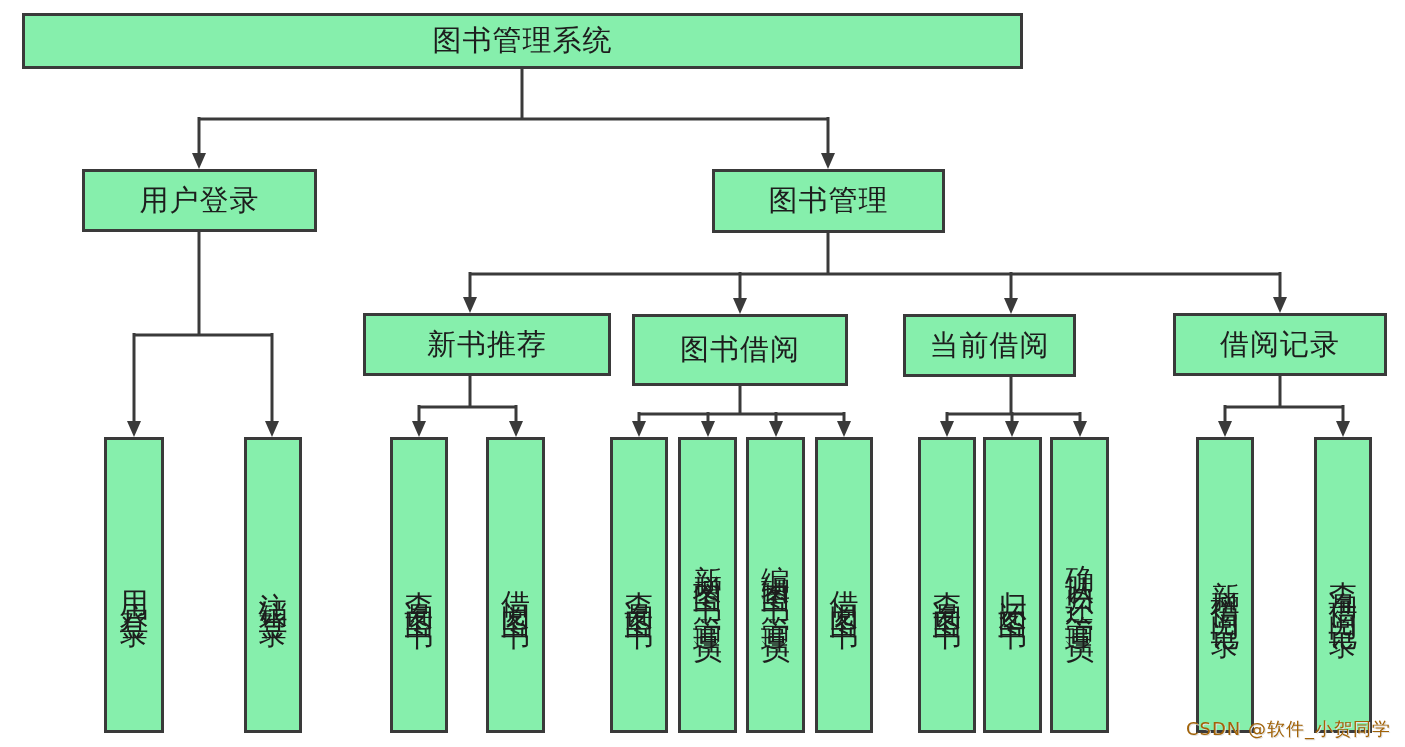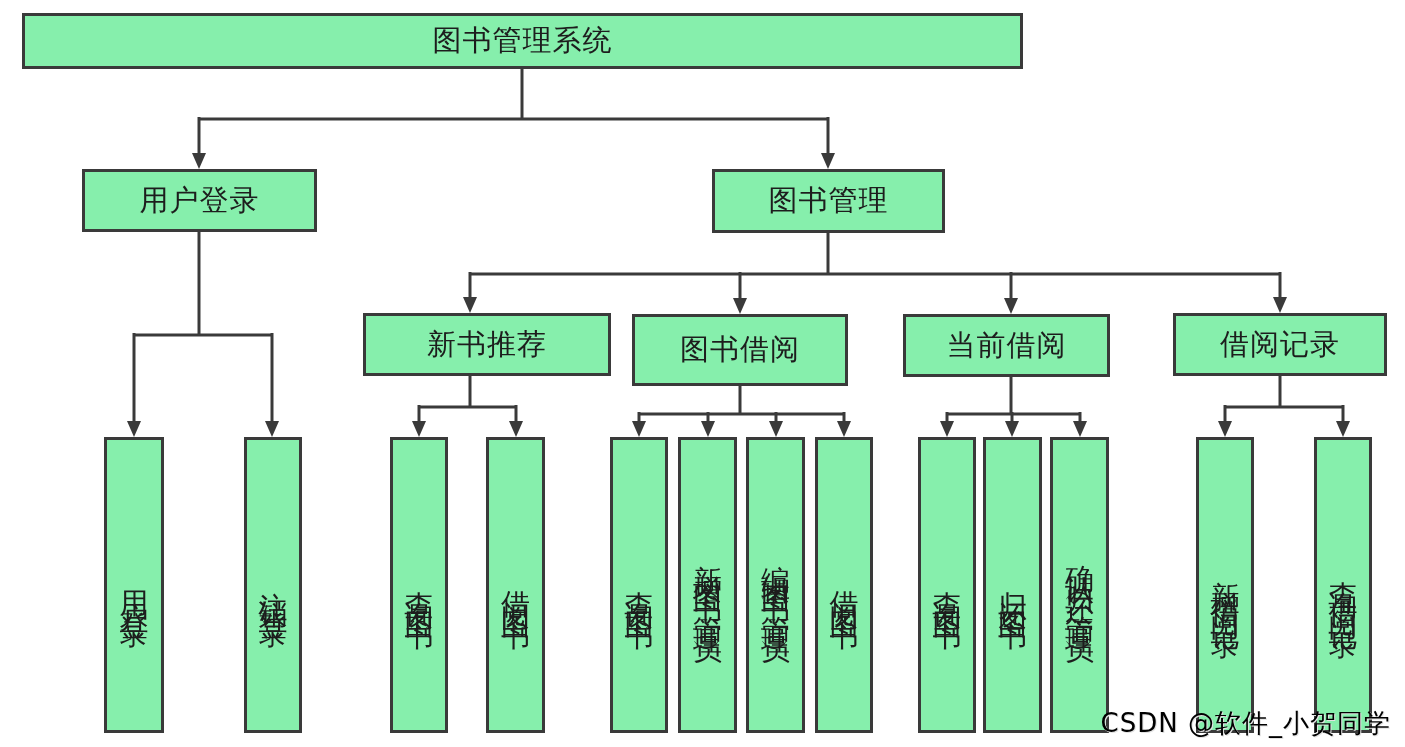--- a/index.html
+++ b/index.html
@@ -26,22 +26,22 @@
   .vnode{
     writing-mode:vertical-rl;
     text-orientation:mixed;
     letter-spacing:0.35em;
     line-height:1;
     padding-top:6px;
   }
   .watermark{
     position:absolute;
     right:14px;bottom:6px;
-    font-size:26px;
-    color:#000000;
+    font-size:18px;
+    color:#a16207;
     text-shadow:1px 1px 0 #e2e2e2;
     z-index:5;
     letter-spacing:1px;
     white-space:nowrap;
   }
 </style>
 </head>
 <body>
 
 <div id="stage">
@@ -122,21 +122,21 @@
   <div class="node" style="left:712px;top:169px;width:233px;height:64px;">
     <span>图书管理</span>
   </div>
 
   <div class="node" style="left:363px;top:313px;width:248px;height:63px;">
     <span>新书推荐</span>
   </div>
   <div class="node" style="left:632px;top:314px;width:216px;height:72px;">
     <span>图书借阅</span>
   </div>
-  <div class="node" style="left:903px;top:314px;width:207px;height:63px;">
+  <div class="node" style="left:903px;top:314px;width:173px;height:63px;">
     <span>当前借阅</span>
   </div>
   <div class="node" style="left:1173px;top:313px;width:214px;height:63px;">
     <span>借阅记录</span>
   </div>
 
   <div class="node vnode" style="left:104px;top:437px;width:60px;height:296px;">
     <span>用户登录</span>
   </div>
   <div class="node vnode" style="left:244px;top:437px;width:58px;height:296px;">

